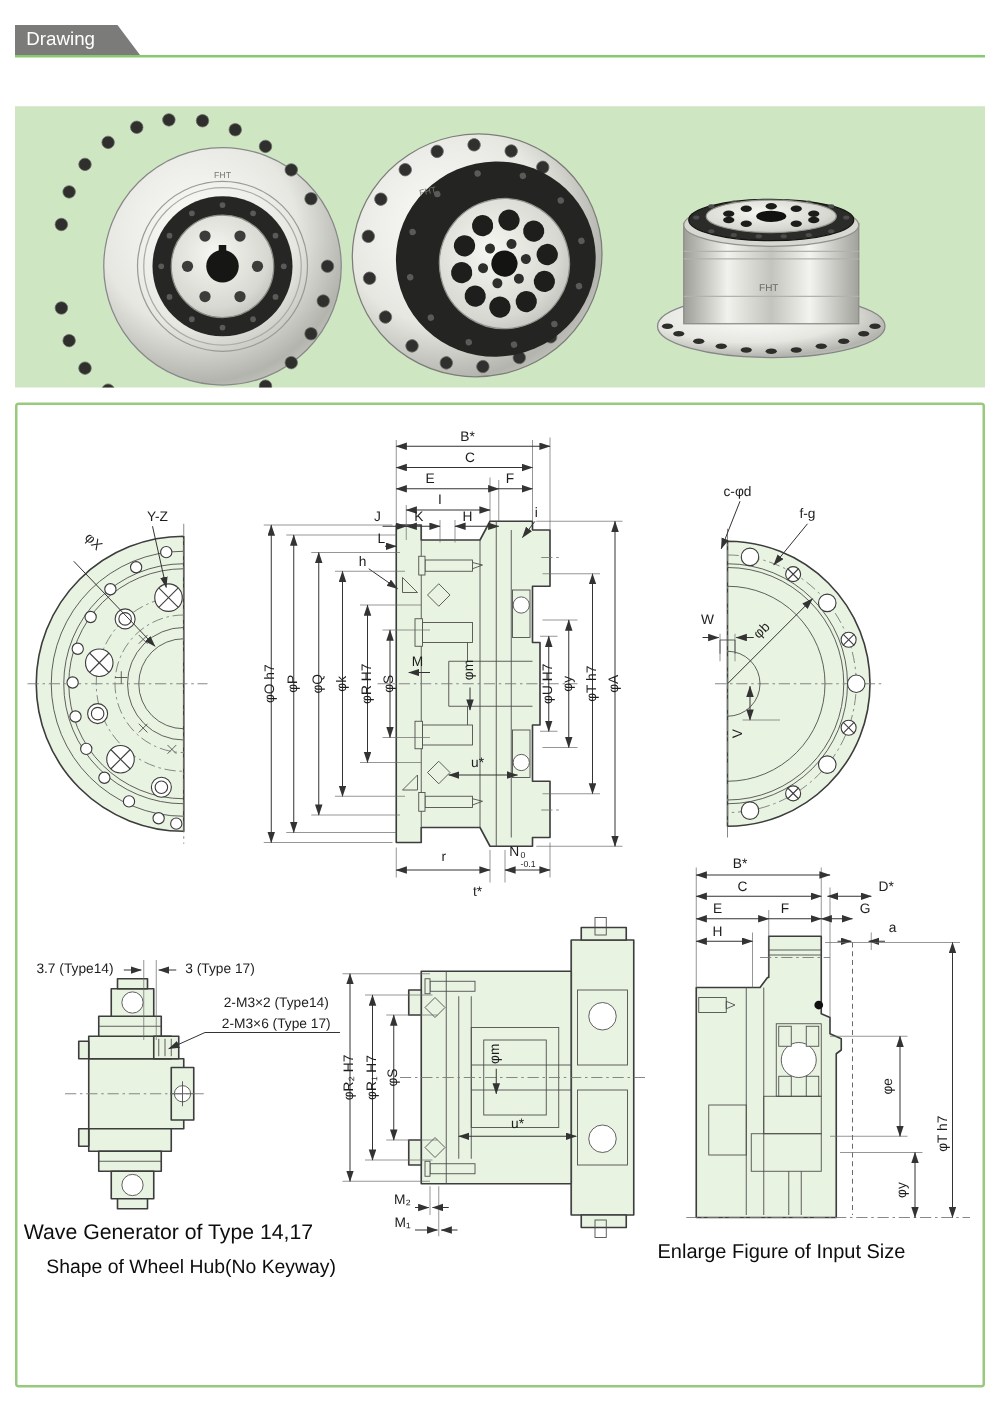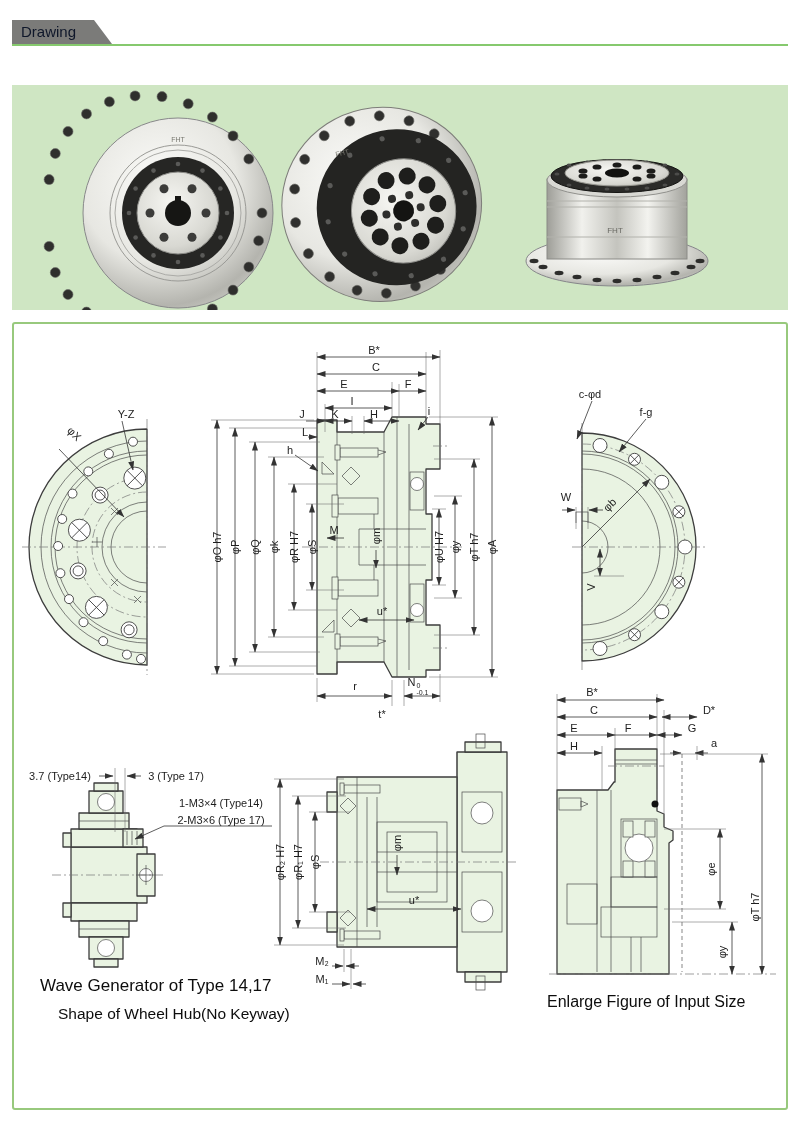--- a/index.html
+++ b/index.html
@@ -1,37 +1,37 @@
 <!DOCTYPE html>
 <html><head>
 <meta charset="utf-8">
 <style>
   html,body{margin:0;padding:0;background:#fff;}
   body{width:800px;height:1137px;position:relative;font-family:"Liberation Sans",sans-serif;overflow:hidden;}
   
-  .tab{position:absolute;left:12px;top:20px;width:100px;height:24px;background:#7b7b79;color:#0f172a;
+  .tab{position:absolute;left:12px;top:20px;width:100px;height:24px;background:#7b7b79;color:#ffffff;
        font-size:15px;line-height:24px;padding-left:9px;box-sizing:border-box;
        clip-path:polygon(0 0,calc(100% - 18px) 0,100% 100%,0 100%);}
   .tab-rule{position:absolute;left:12px;top:44px;width:776px;height:2px;background:#86c96e;}
   
   .banner{position:absolute;left:12px;top:85px;width:776px;height:225px;background:#cfe6c3;}
   
   .panel{position:absolute;left:12px;top:322px;width:776px;height:788px;background:#fff;
          border:2px solid #98c97d;border-radius:3px;box-sizing:border-box;}
   .panel svg.dw{position:absolute;left:0;top:0;}
   
   .lbl{position:absolute;font-size:11px;color:#1d1d1d;white-space:nowrap;
        transform:translate(-50%,-50%);line-height:11px;}
   .lbl.v{transform:translate(-50%,-50%) rotate(-90deg);}
   .lbl.d45{transform:translate(-50%,-50%) rotate(45deg);}
   .lbl.dm45{transform:translate(-50%,-50%) rotate(-45deg);}
   .tolwrap{display:inline-flex;flex-direction:column;vertical-align:-2px;margin-left:1px;}
   .tolwrap span{font-size:7px;line-height:6.5px;}
   
-  .cap{position:absolute;color:#0d0d0d;white-space:nowrap;margin-left:21px;}
+  .cap{position:absolute;color:#0d0d0d;white-space:nowrap;}
   .cap1{left:5px;top:652px;font-size:17px;}
   .cap2{left:23px;top:681px;font-size:15.5px;}
   .cap3{left:274px;top:673px;font-size:16px;}
   .cap4{left:512px;top:669px;font-size:16px;}
   
   .part{fill:#e9f3e2;stroke:#3d3d3d;stroke-width:1.3;stroke-linejoin:round;}
   .inl{fill:none;stroke:#4a4a4a;stroke-width:0.7;}
   .inf{fill:#e9f3e2;stroke:#4a4a4a;stroke-width:0.7;}
   .dim{stroke:#333;stroke-width:0.8;fill:none;}
   .ext{stroke:#666;stroke-width:0.55;fill:none;}
@@ -665,21 +665,21 @@
       </span></span>
 
   <span class="lbl" style="left:576px;top:70px">c-φd</span>
   <span class="lbl" style="left:632px;top:88px">f-g</span>
   <span class="lbl dm45" style="left:596px;top:181px">φb</span>
   <span class="lbl" style="left:552px;top:173px">W</span>
   <span class="lbl v" style="left:577px;top:263px">V</span>
 
   <span class="lbl" style="left:46px;top:452px">3.7 (Type14)</span>
   <span class="lbl" style="left:162px;top:452px">3 (Type 17)</span>
-  <span class="lbl" style="left:207px;top:479px">1-M3×4 (Type14)</span>
+  <span class="lbl" style="left:207px;top:479px">2-M3×2 (Type14)</span>
   <span class="lbl" style="left:207px;top:496px">2-M3×6 (Type 17)</span>
 
   <span class="lbl v" style="left:266px;top:538px">φR₂ H7</span>
   <span class="lbl v" style="left:284px;top:538px">φR₁ H7</span>
   <span class="lbl v" style="left:301px;top:538px">φS</span>
   <span class="lbl v" style="left:383px;top:519px">φm</span>
   <span class="lbl" style="left:400px;top:576px">u*</span>
   <span class="lbl" style="left:308px;top:637px">M₂</span>
   <span class="lbl" style="left:308px;top:655px">M₁</span>
 

